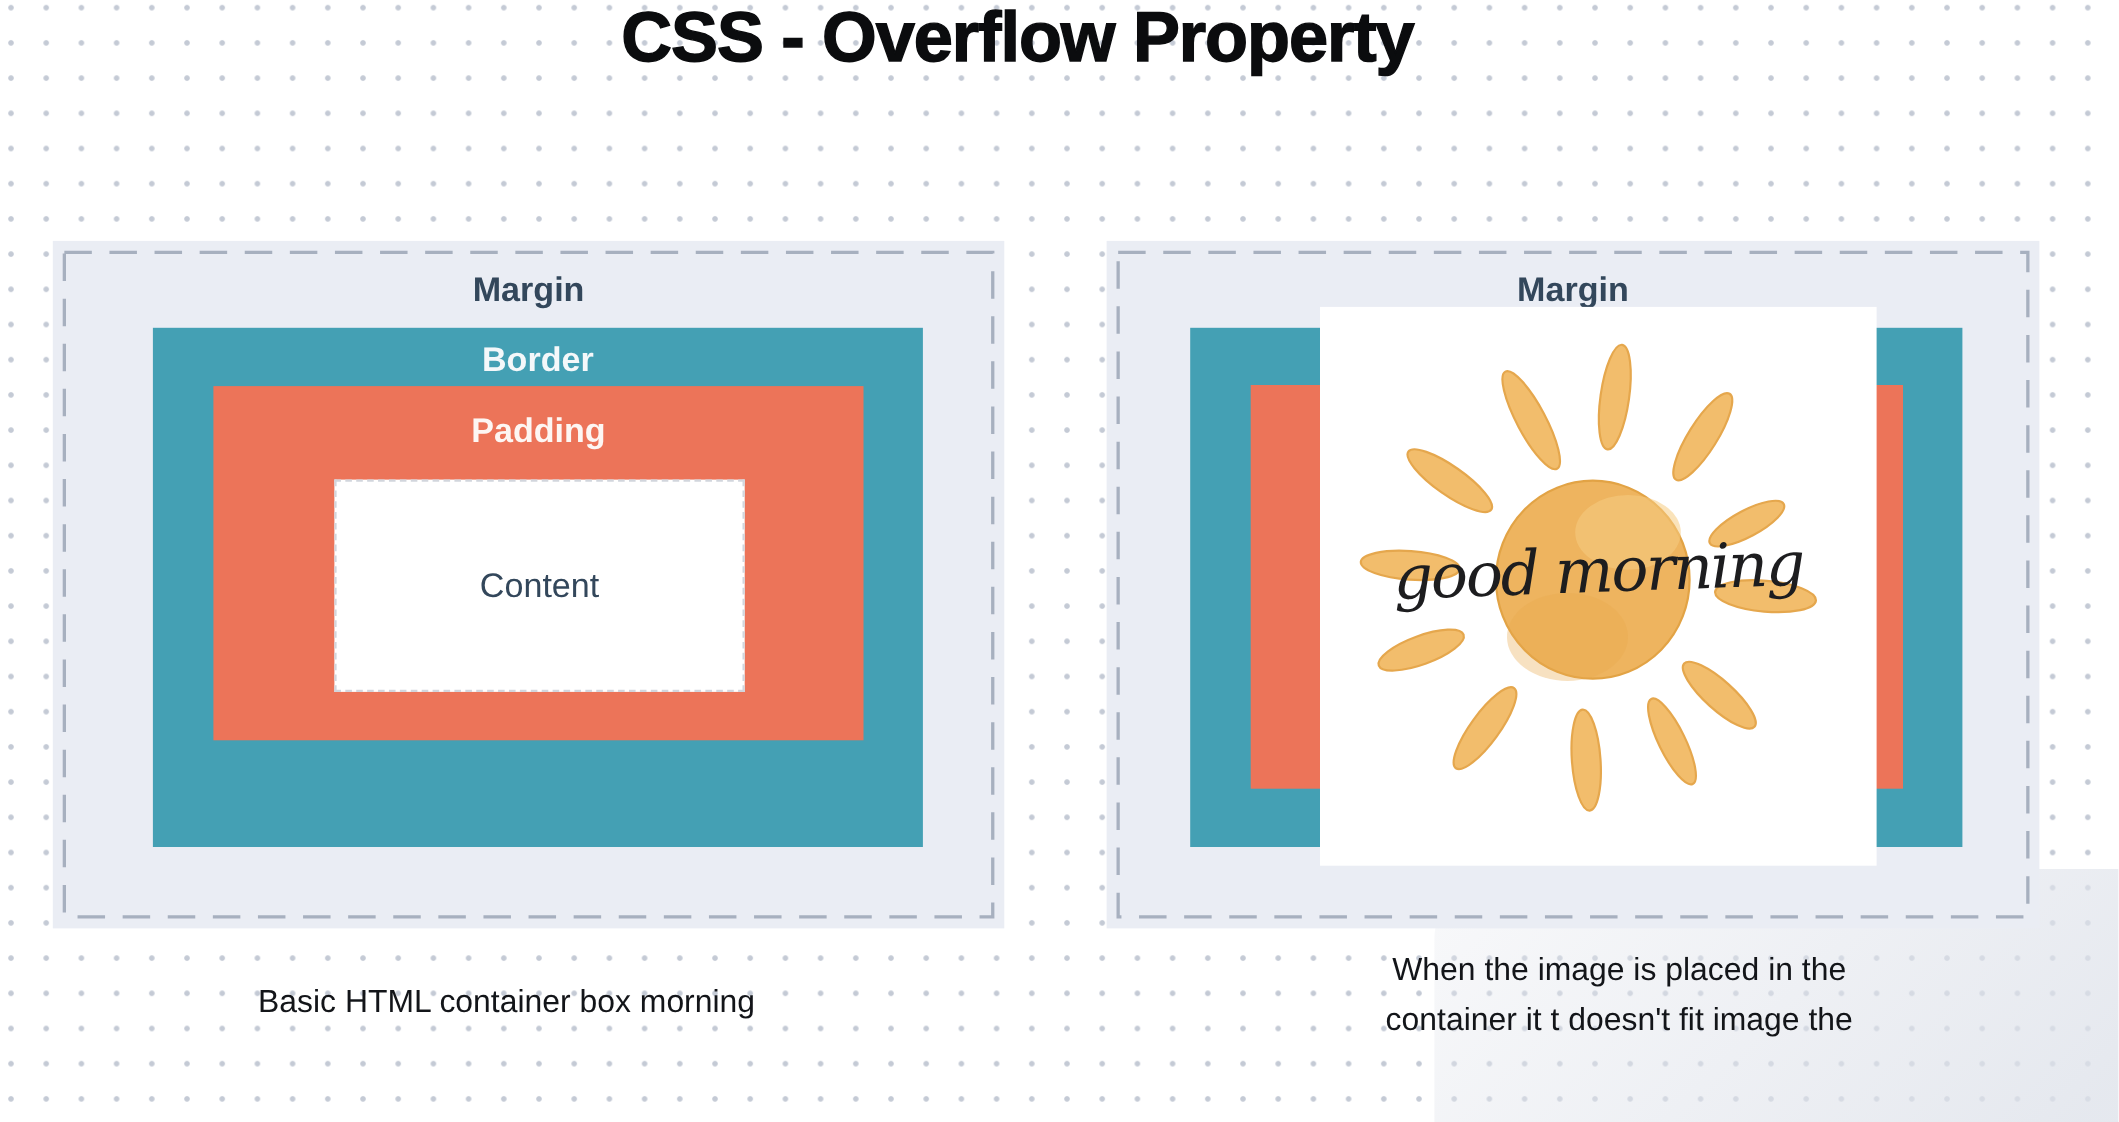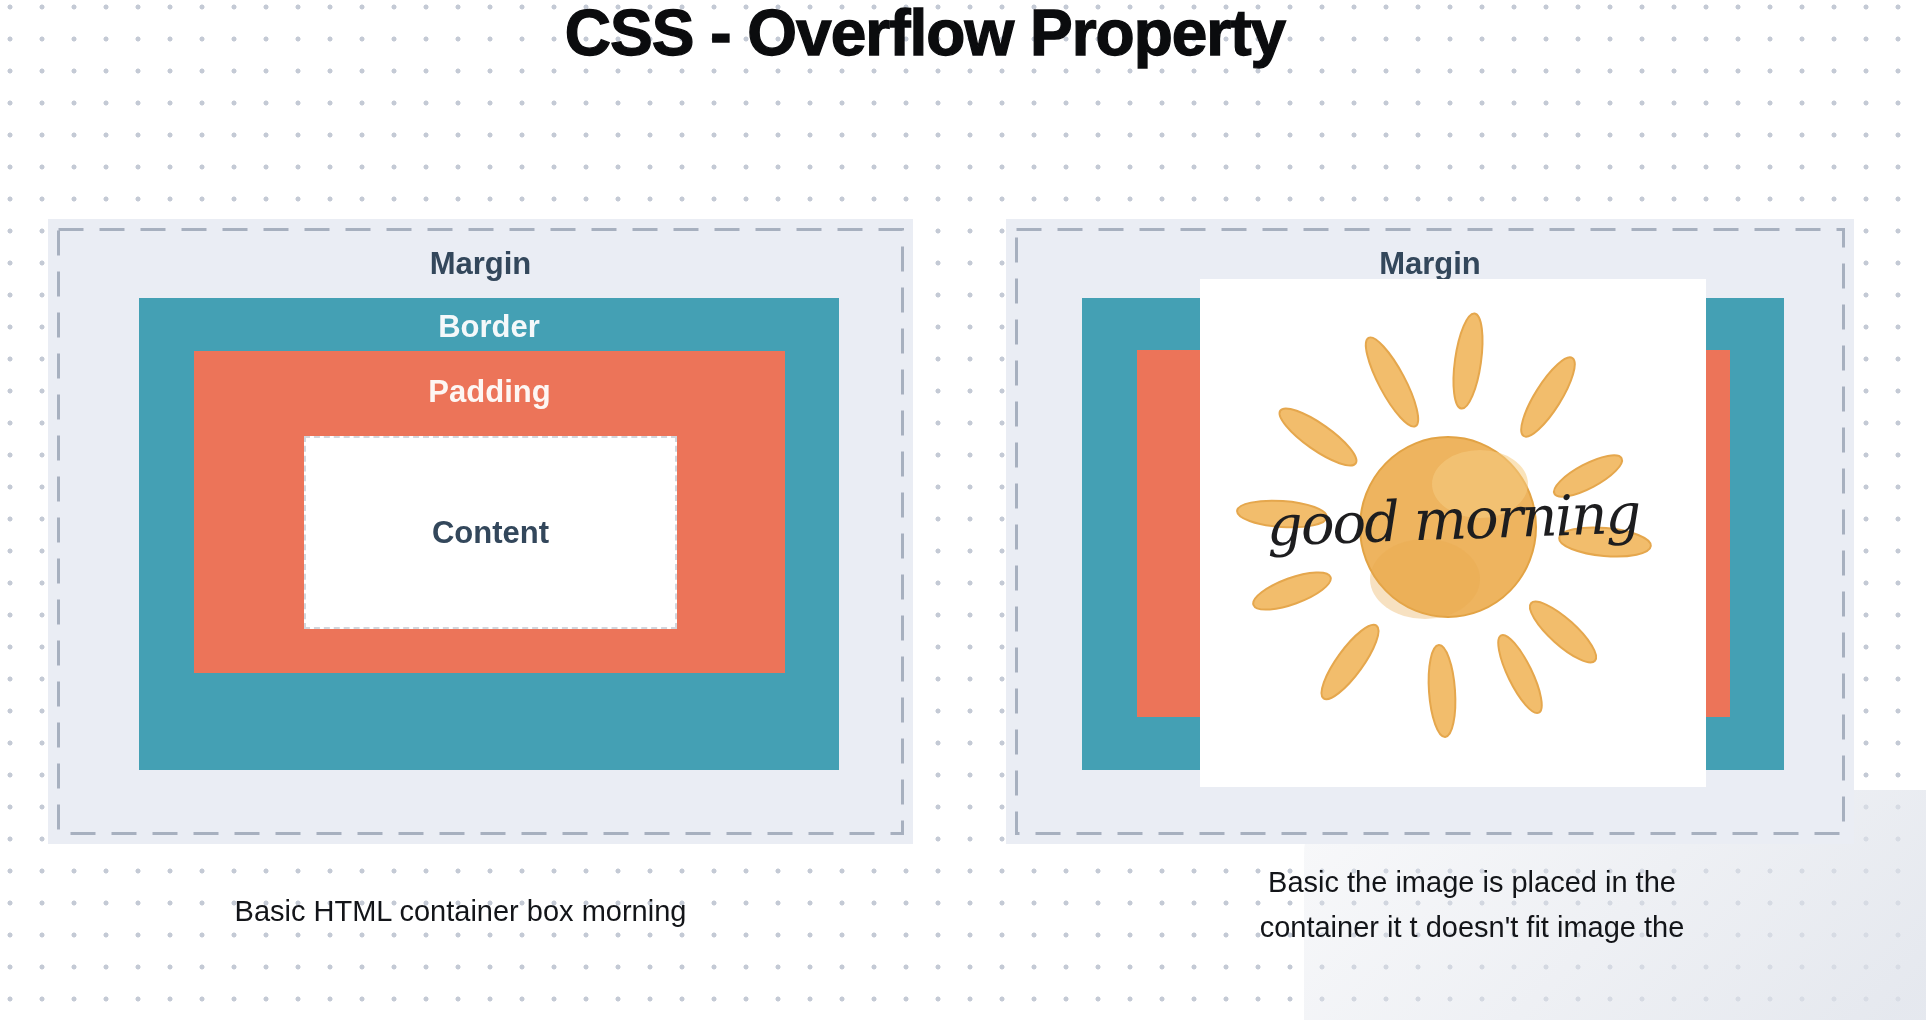--- a/index.html
+++ b/index.html
@@ -112,21 +112,21 @@
     top: 85px;
     width: 373px;
     height: 193px;
     background: #ffffff;
     border: 2px dashed #d2d6dd;
     box-sizing: border-box;
     display: flex;
     align-items: center;
     justify-content: center;
     font-size: 31px;
-    font-weight: 700;
+    font-weight: 400;
     color: #33475b;
   }
 
   .overflow-image {
     position: absolute;
     left: 194px;
     top: 60px;
     width: 506px;
     height: 508px;
     background: #ffffff;
@@ -218,17 +218,17 @@
         <ellipse cx="225" cy="300" rx="55" ry="40" fill="#e7a84e" opacity="0.35"></ellipse>
         <ellipse cx="280" cy="205" rx="48" ry="34" fill="#f6cc82" opacity="0.55"></ellipse>
       </svg>
       <div class="script-text">good morning</div>
     </div>
   </section>
 
   <div class="caption left">Basic HTML container box morning</div>
 
   <div class="caption right">
-    <div>Basic the image is placed in the</div>
+    <div>When the image is placed in the</div>
     <div>container it t doesn't fit image the</div>
   </div>
 
 </div>
 
 </body></html>

